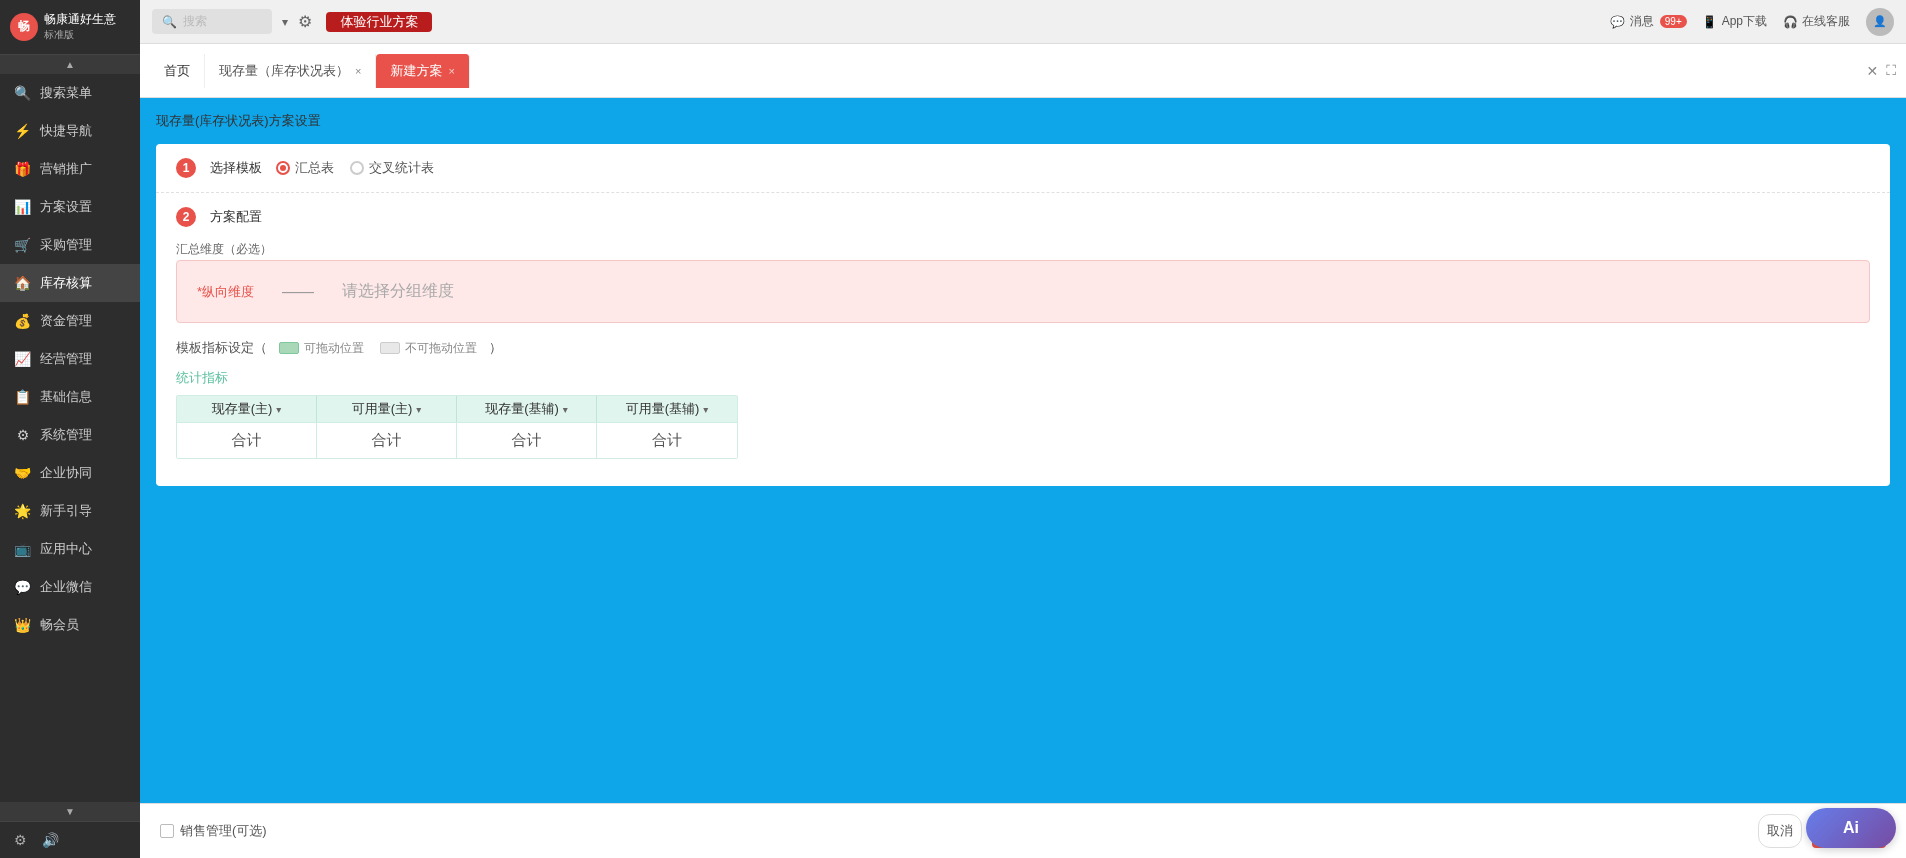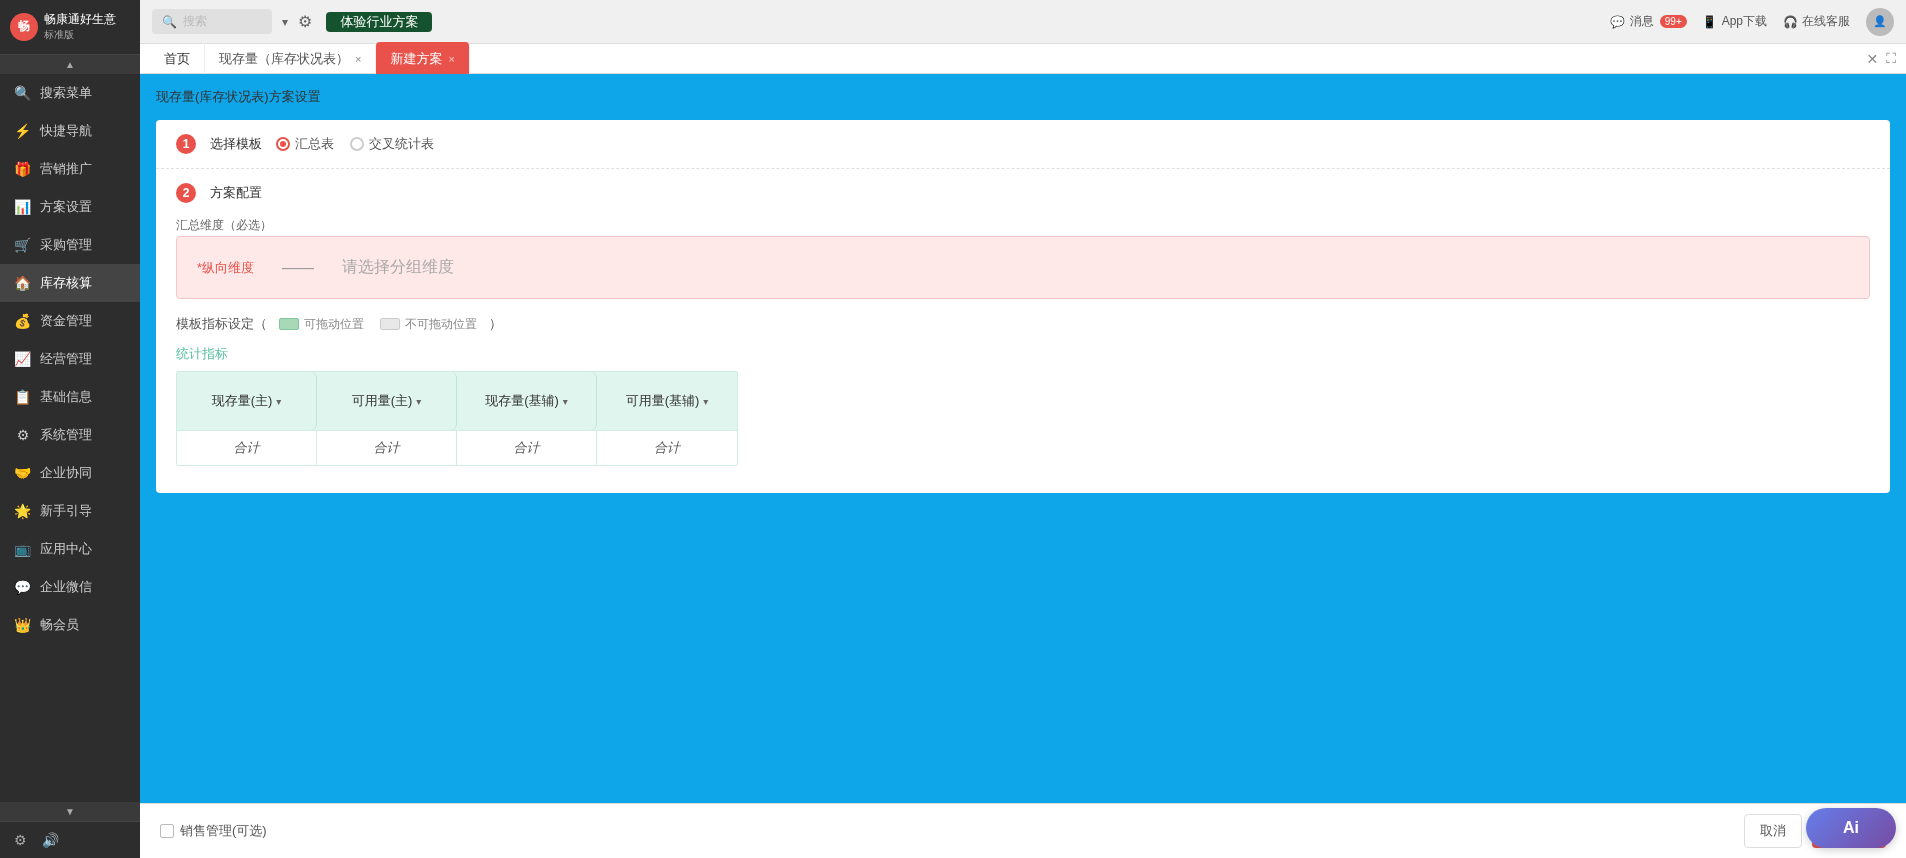--- a/index.html
+++ b/index.html
@@ -103,21 +103,21 @@
       color: #666;
       cursor: pointer;
       font-size: 12px;
     }
     .topbar-gear {
       color: #666;
       cursor: pointer;
       font-size: 16px;
     }
     .topbar-trial-btn {
-      background: #14532d;
+      background: #b91c1c;
       color: white;
       border: none;
       border-radius: 4px;
       padding: 1px 14px;
       font-size: 13px;
       cursor: pointer;
       margin-left: 4px;
     }
     .topbar-right {
       margin-left: auto;
@@ -149,21 +149,21 @@
       font-size: 11px; color: #666;
     }
 
     
     .tabbar {
       display: flex;
       align-items: center;
       background: #fff;
       border-bottom: 1px solid #ddd;
       flex-shrink: 0;
-      height: 30px;
+      height: 54px;
       padding: 0 10px;
       gap: 0;
     }
     .tab {
       display: flex;
       align-items: center;
       gap: 6px;
       padding: 8px 14px;
       font-size: 13px;
       cursor: pointer;
@@ -302,45 +302,43 @@
     }
     .stats-table-header {
       display: flex;
       background: #e0f5ee;
     }
     .stats-col-header {
       display: flex;
       align-items: center;
       justify-content: center;
       gap: 4px;
-      padding: 20px 24px;
+      padding: 4px 24px;
       font-size: 13px;
       color: #333;
       border-right: 1px solid #c0e4d8;
       min-width: 140px;
       cursor: pointer;
-      border-radius: 6px;
     }
     .stats-col-header:last-child { border-right: none; }
     .stats-col-header .chevron { font-size: 10px; color: #666; }
     .stats-table-row {
       display: flex;
       background: white;
       border-top: 1px solid #d0ece4;
     }
     .stats-cell {
       display: flex;
       align-items: center;
       justify-content: center;
       padding: 8px 24px;
-      font-size: 13px;
+      font-size: 15px;
       color: #555;
       border-right: 1px solid #d0ece4;
       min-width: 140px;
-      font-style: italic;
     }
     .stats-cell:last-child { border-right: none; }
 
     .tips-section {
       margin-top: 16px;
       margin-bottom: 10px;
     }
     .tips-title { font-size: 12px; color: #bbb; margin-bottom: 4px; }
     .tips-item { font-size: 12px; color: #ccc; margin-bottom: 3px; }
 
@@ -366,24 +364,24 @@
       width: 14px; height: 14px;
       border: 1px solid #bbb;
       border-radius: 2px;
       background: white;
     }
     .footer-buttons {
       display: flex;
       gap: 10px;
     }
     .btn-cancel {
-      padding: 7px 15px;
+      padding: 7px 8px;
       background: white;
       border: 1px solid #ddd;
-      border-radius: 4px;
+      border-radius: 12px;
       font-size: 13px;
       color: #555;
       cursor: pointer;
     }
     .btn-query {
       padding: 7px 24px;
       background: #e8524a;
       border: none;
       border-radius: 4px;
       font-size: 13px;

